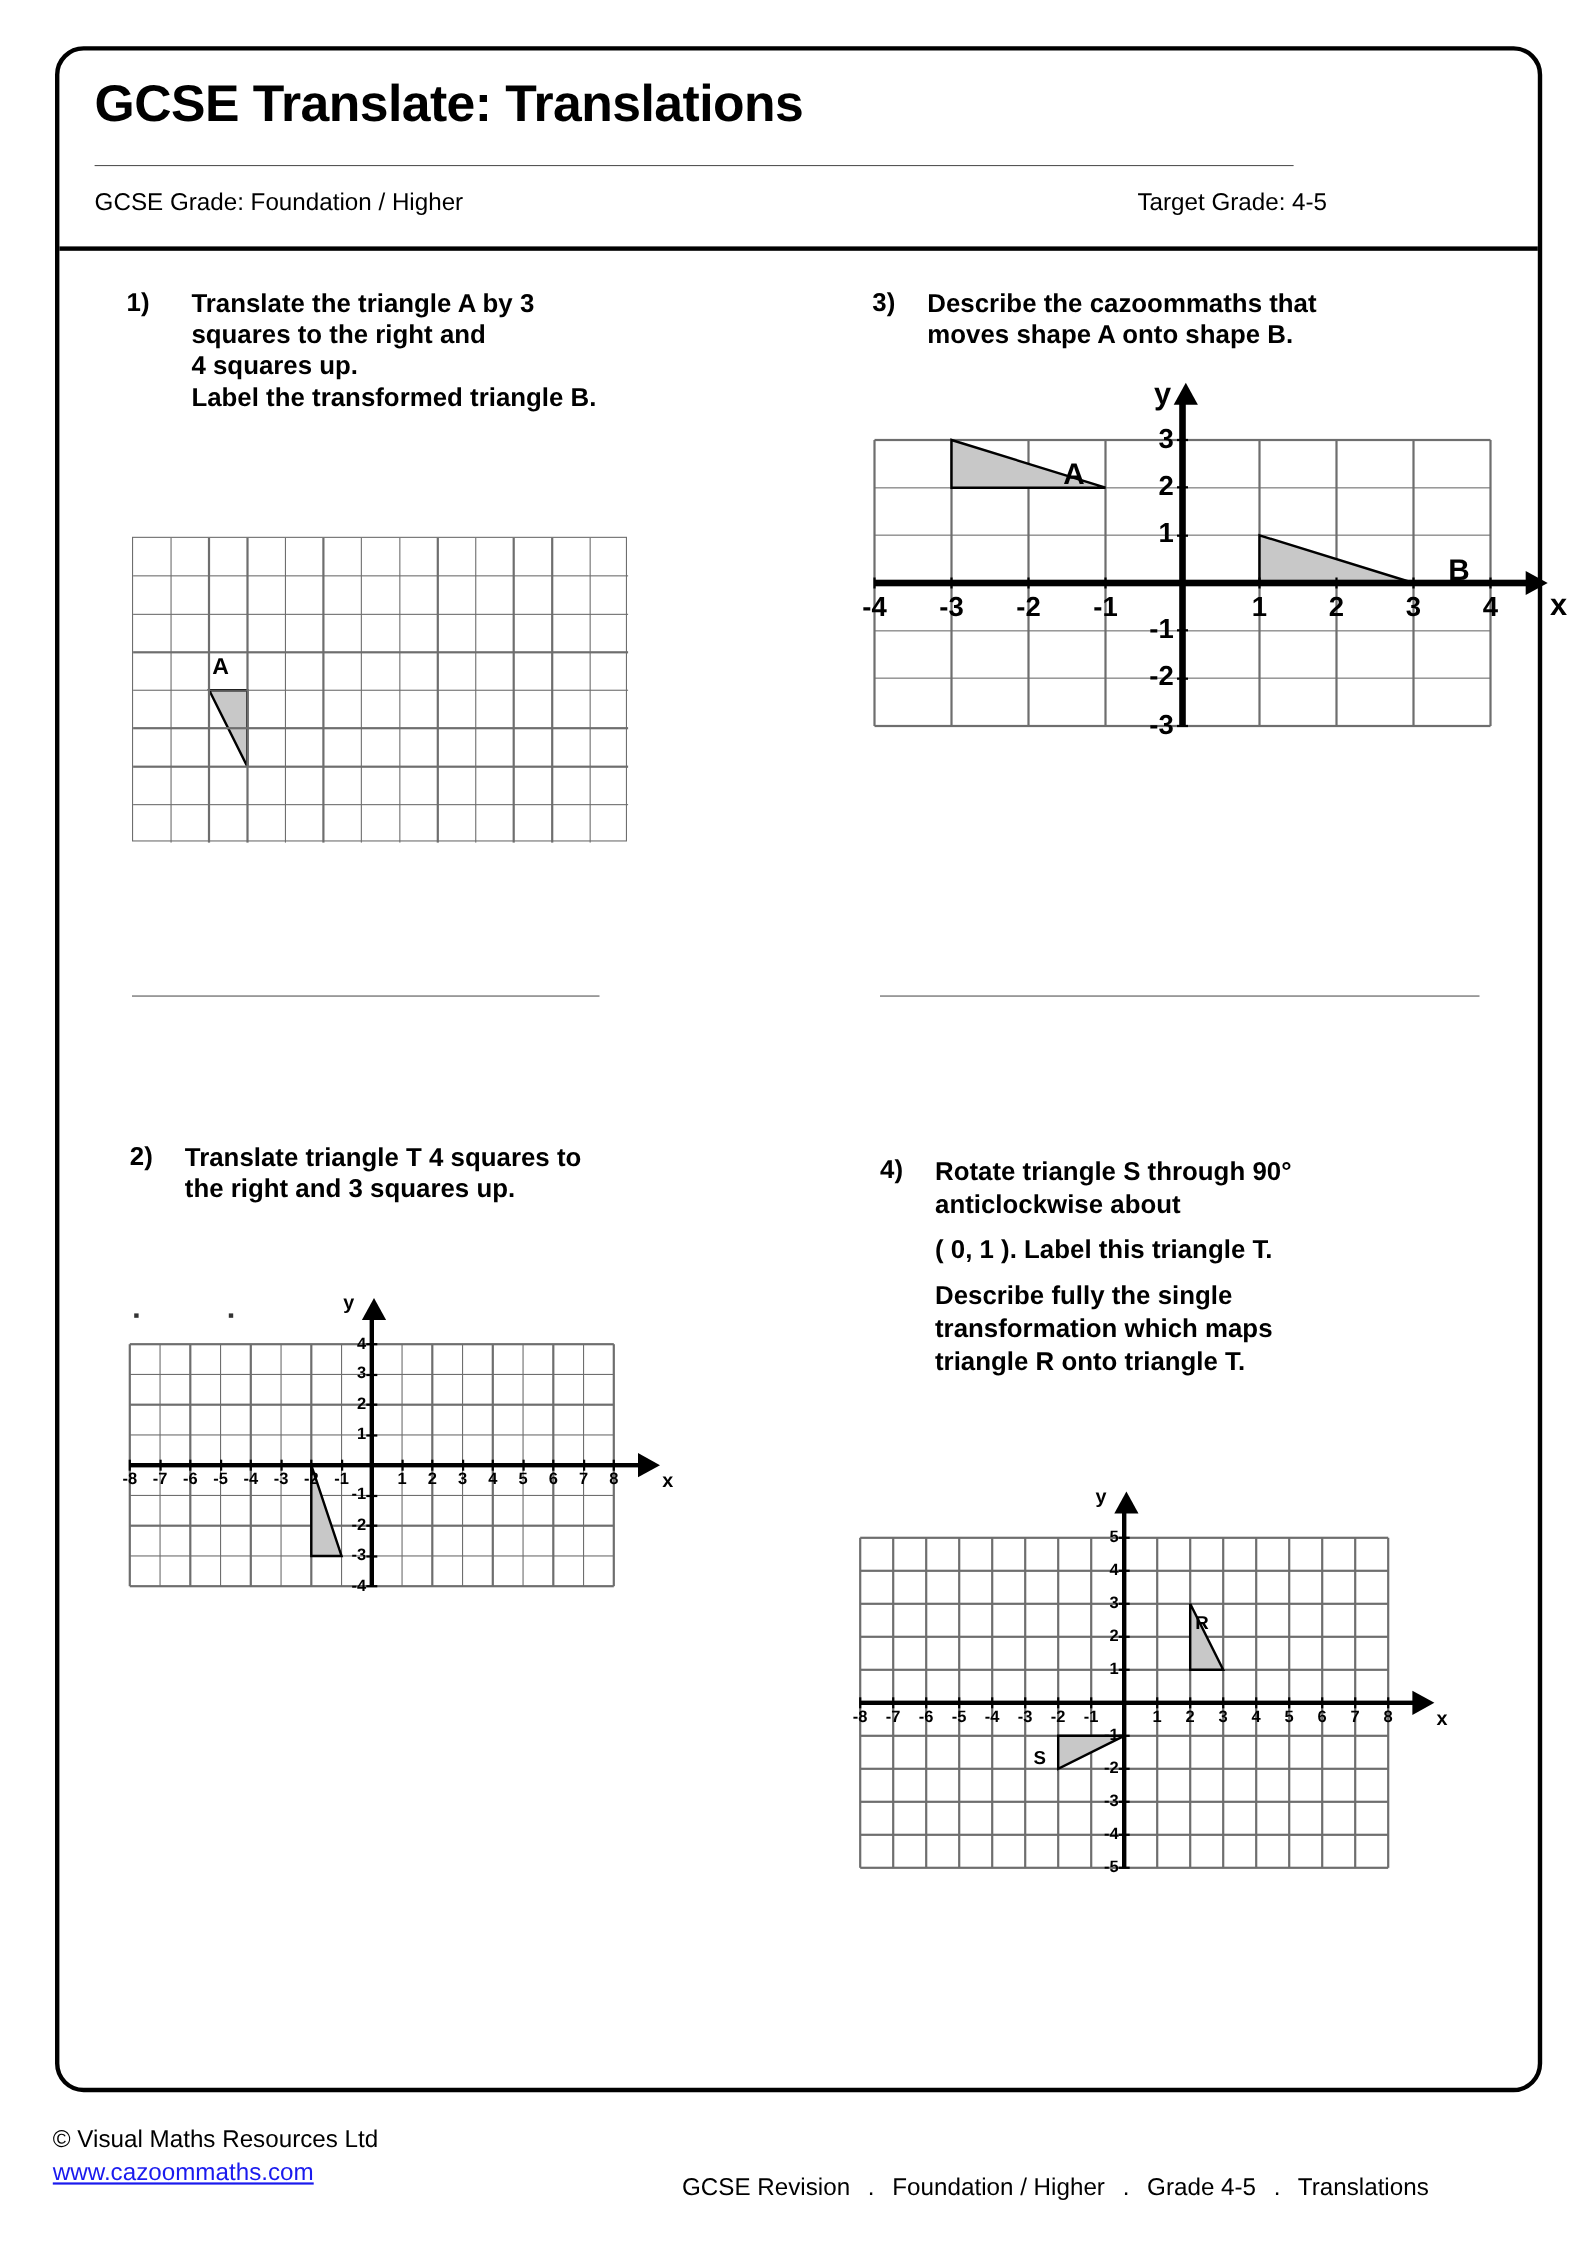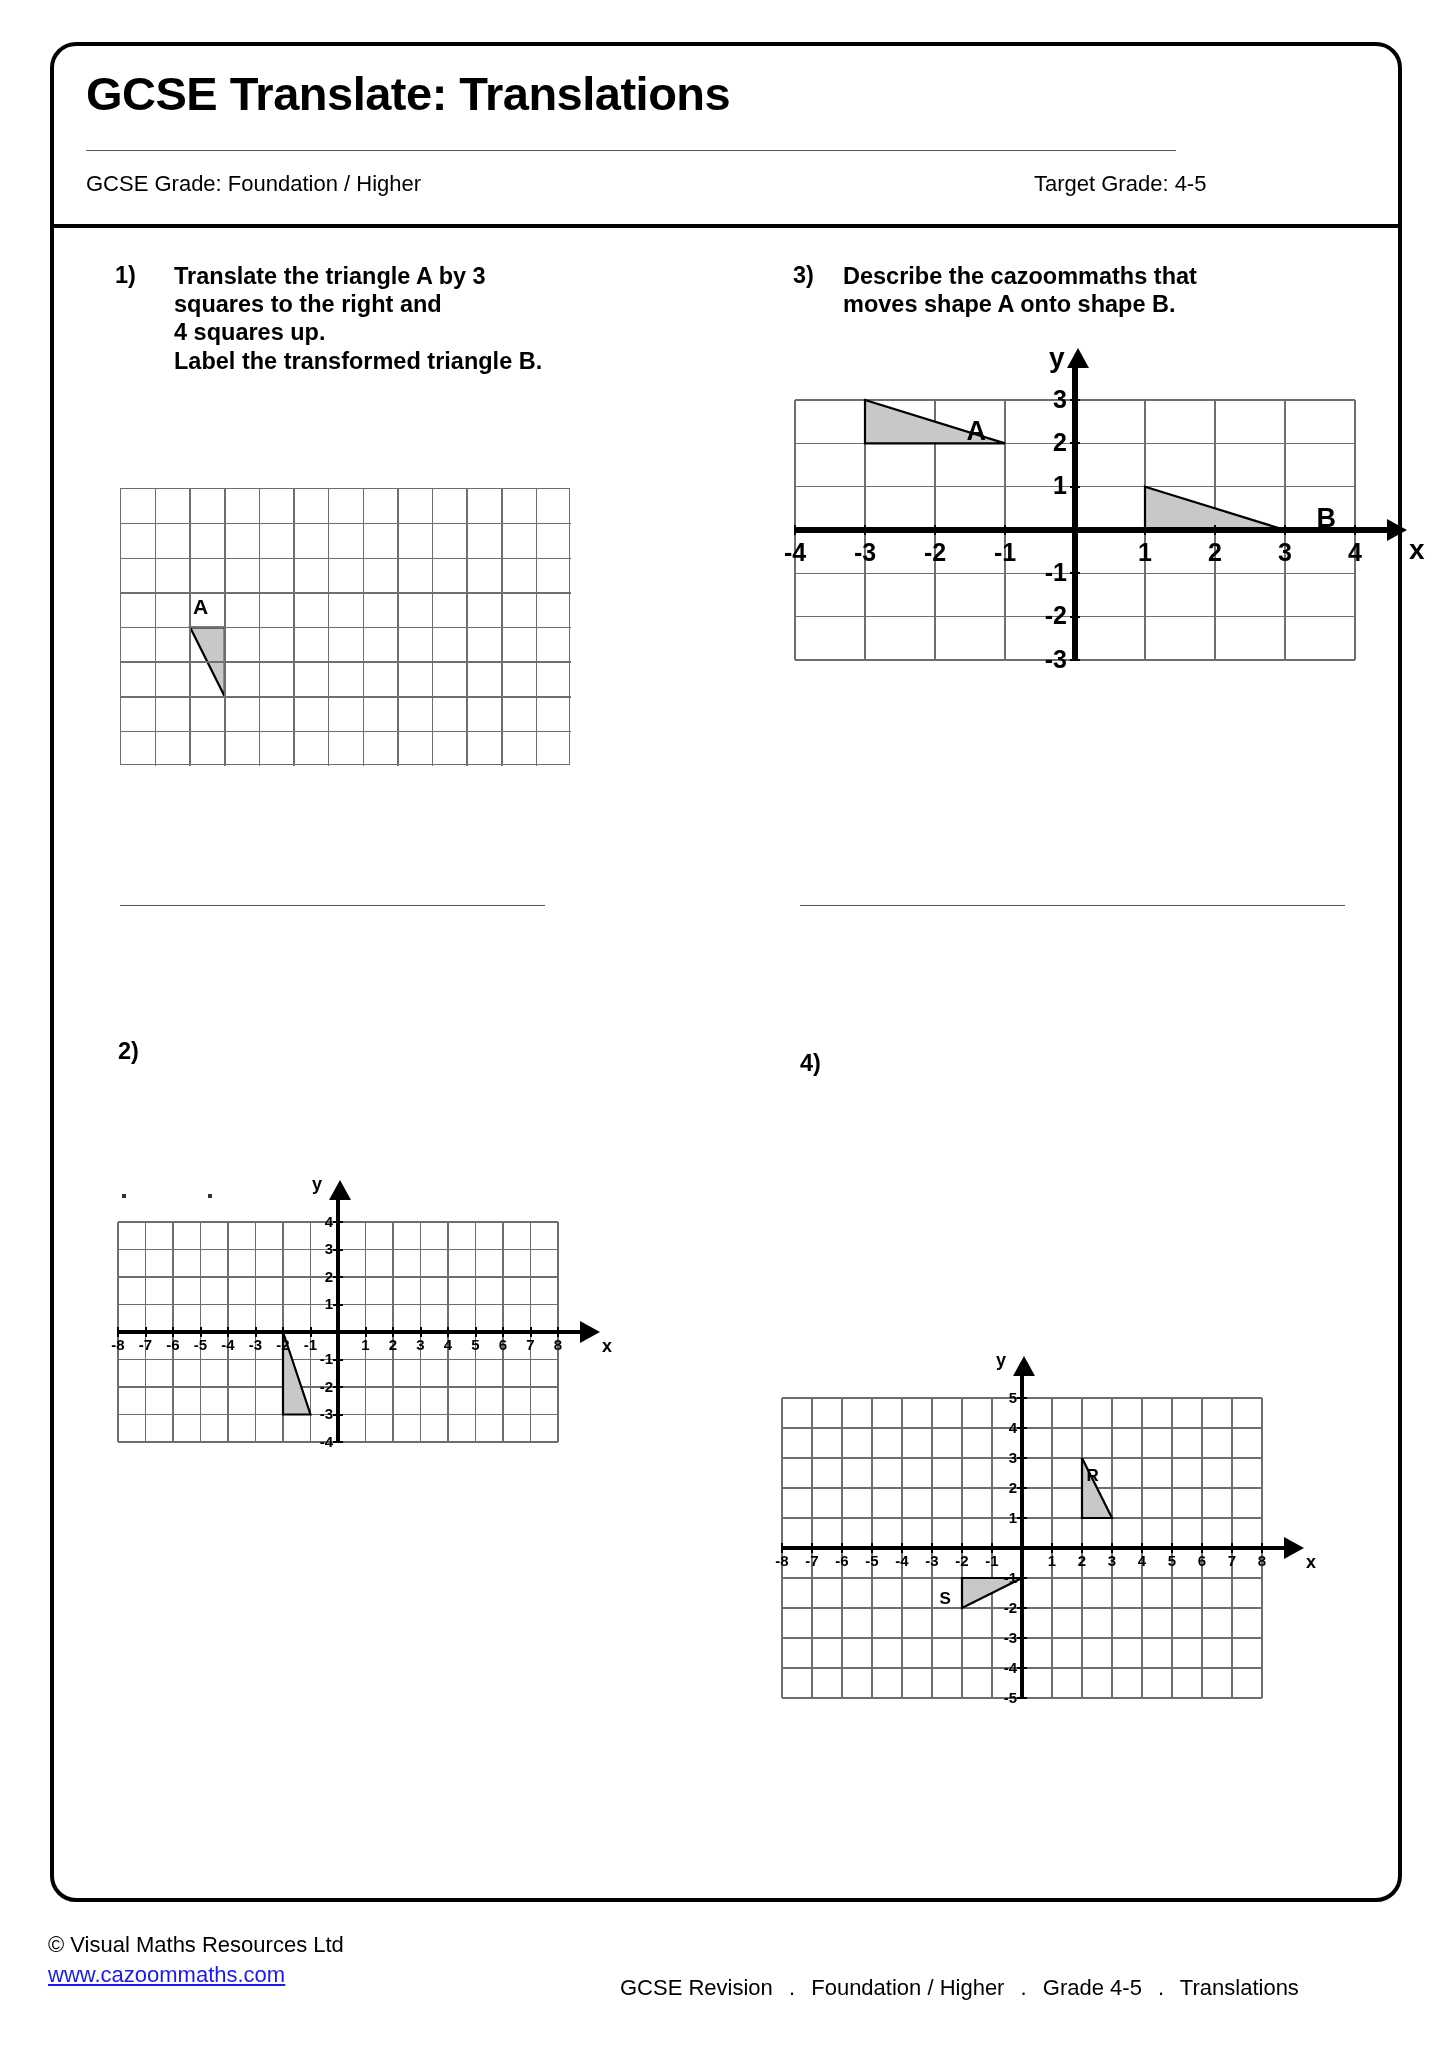--- a/index.html
+++ b/index.html
@@ -316,20 +316,24 @@
       <div class="tick" style="left: 275px; top: 42.3333px; width: 10px; height: 2px;"></div>
       <div class="axlabel" style="left: 242px; top: -15.5px; width: 30px; text-align: right; font-size: 25px;">3</div>
       <div class="tick" style="left: 275px; top: -1px; width: 10px; height: 2px;"></div>
       <div class="shapelabel" style="left: 171.5px; top: 16.4667px; font-size: 27px;">A</div>
       <div class="shapelabel" style="left: 521.5px; top: 103.133px; font-size: 27px;">B</div>
     </div>
 
   <div class="divider" style="left:800px; top:905px; width:545px;"></div>
 
   <div class="qnum" style="left:118px; top:1038px;">2)</div>
+  <div class="qtext" style="left:168px; top:1038px;">
+    <span class="qline">Translate triangle T 4 squares to</span>
+    <span class="qline">the right and 3 squares up.</span>
+  </div>
   <div class="dotmark" style="left:122px; top:1194px;"></div>
   <div class="dotmark" style="left:208px; top:1194px;"></div>
 
   <div class="cgrid" id="q2grid" style="left:118px; top:1222px; width:440px; height:220px;">
       <div class="gl" style="left: -0.75px; top: 0px; width: 1.5px; height: 220px; background: rgb(110, 110, 110);"></div>
       <div class="gl" style="left: 26.75px; top: 0px; width: 1.5px; height: 220px; background: rgb(110, 110, 110);"></div>
       <div class="gl" style="left: 54.25px; top: 0px; width: 1.5px; height: 220px; background: rgb(110, 110, 110);"></div>
       <div class="gl" style="left: 81.75px; top: 0px; width: 1.5px; height: 220px; background: rgb(110, 110, 110);"></div>
       <div class="gl" style="left: 109.25px; top: 0px; width: 1.5px; height: 220px; background: rgb(110, 110, 110);"></div>
       <div class="gl" style="left: 136.75px; top: 0px; width: 1.5px; height: 220px; background: rgb(110, 110, 110);"></div>
@@ -406,20 +410,28 @@
       <div class="tick" style="left: 215px; top: 81.5px; width: 10px; height: 2px;"></div>
       <div class="axlabel" style="left: 185px; top: 45.7px; width: 30px; text-align: right; font-size: 15px;">2</div>
       <div class="tick" style="left: 215px; top: 54px; width: 10px; height: 2px;"></div>
       <div class="axlabel" style="left: 185px; top: 18.2px; width: 30px; text-align: right; font-size: 15px;">3</div>
       <div class="tick" style="left: 215px; top: 26.5px; width: 10px; height: 2px;"></div>
       <div class="axlabel" style="left: 185px; top: -9.3px; width: 30px; text-align: right; font-size: 15px;">4</div>
       <div class="tick" style="left: 215px; top: -1px; width: 10px; height: 2px;"></div>
     </div>
 
   <div class="qnum" style="left:800px; top:1050px;">4)</div>
+  <div class="qtext" style="left:850px; top:1050px; line-height:1.28;">
+    <span class="qline">Rotate triangle S through 90°</span>
+    <span class="qline">anticlockwise about</span>
+    <span class="qline" style="margin-top:11px;">( 0, 1 ). Label this triangle T.</span>
+    <span class="qline" style="margin-top:11px;">Describe fully the single</span>
+    <span class="qline">transformation which maps</span>
+    <span class="qline">triangle R onto triangle T.</span>
+  </div>
 
   <div class="cgrid" id="q4grid" style="left:782px; top:1398px; width:480px; height:300px;">
       <div class="gl" style="left: -0.75px; top: 0px; width: 1.5px; height: 300px; background: rgb(110, 110, 110);"></div>
       <div class="gl" style="left: 29.25px; top: 0px; width: 1.5px; height: 300px; background: rgb(110, 110, 110);"></div>
       <div class="gl" style="left: 59.25px; top: 0px; width: 1.5px; height: 300px; background: rgb(110, 110, 110);"></div>
       <div class="gl" style="left: 89.25px; top: 0px; width: 1.5px; height: 300px; background: rgb(110, 110, 110);"></div>
       <div class="gl" style="left: 119.25px; top: 0px; width: 1.5px; height: 300px; background: rgb(110, 110, 110);"></div>
       <div class="gl" style="left: 149.25px; top: 0px; width: 1.5px; height: 300px; background: rgb(110, 110, 110);"></div>
       <div class="gl" style="left: 179.25px; top: 0px; width: 1.5px; height: 300px; background: rgb(110, 110, 110);"></div>
       <div class="gl" style="left: 209.25px; top: 0px; width: 1.5px; height: 300px; background: rgb(110, 110, 110);"></div>

